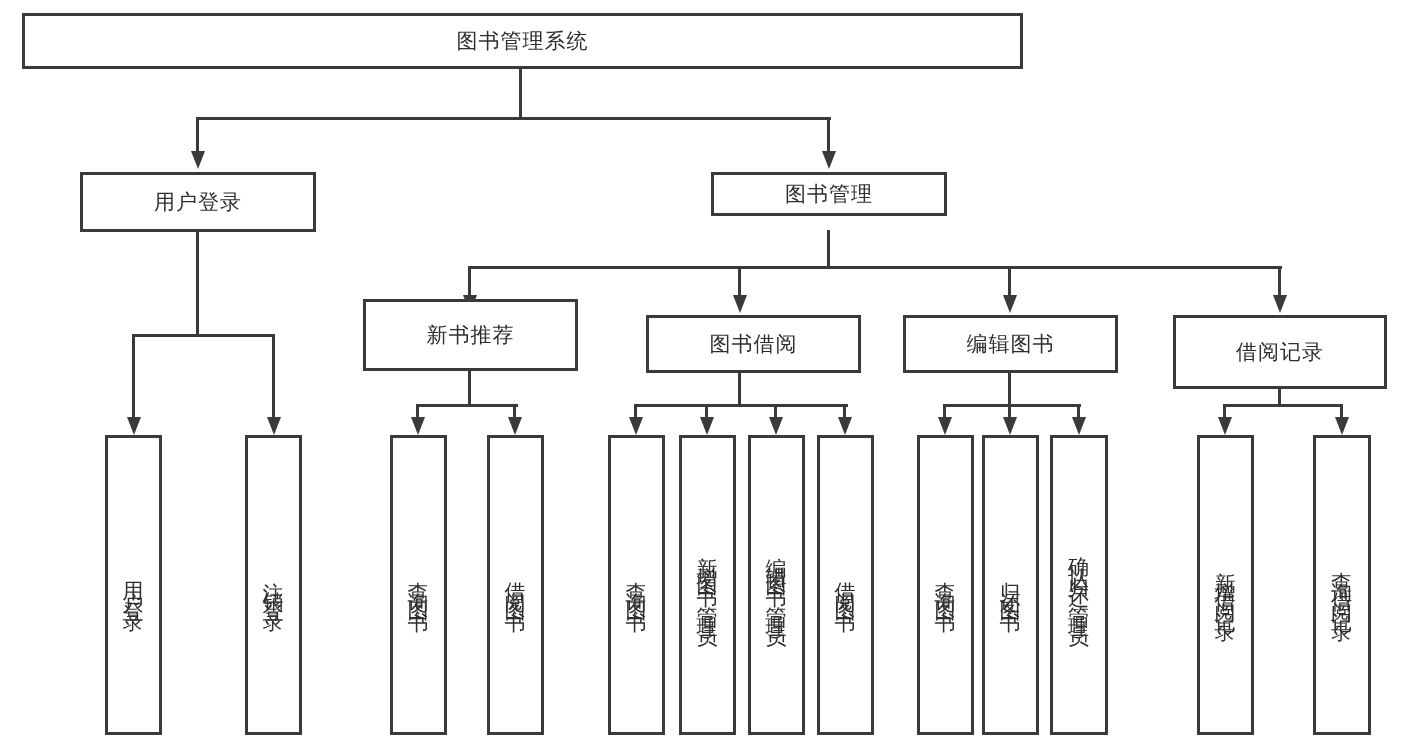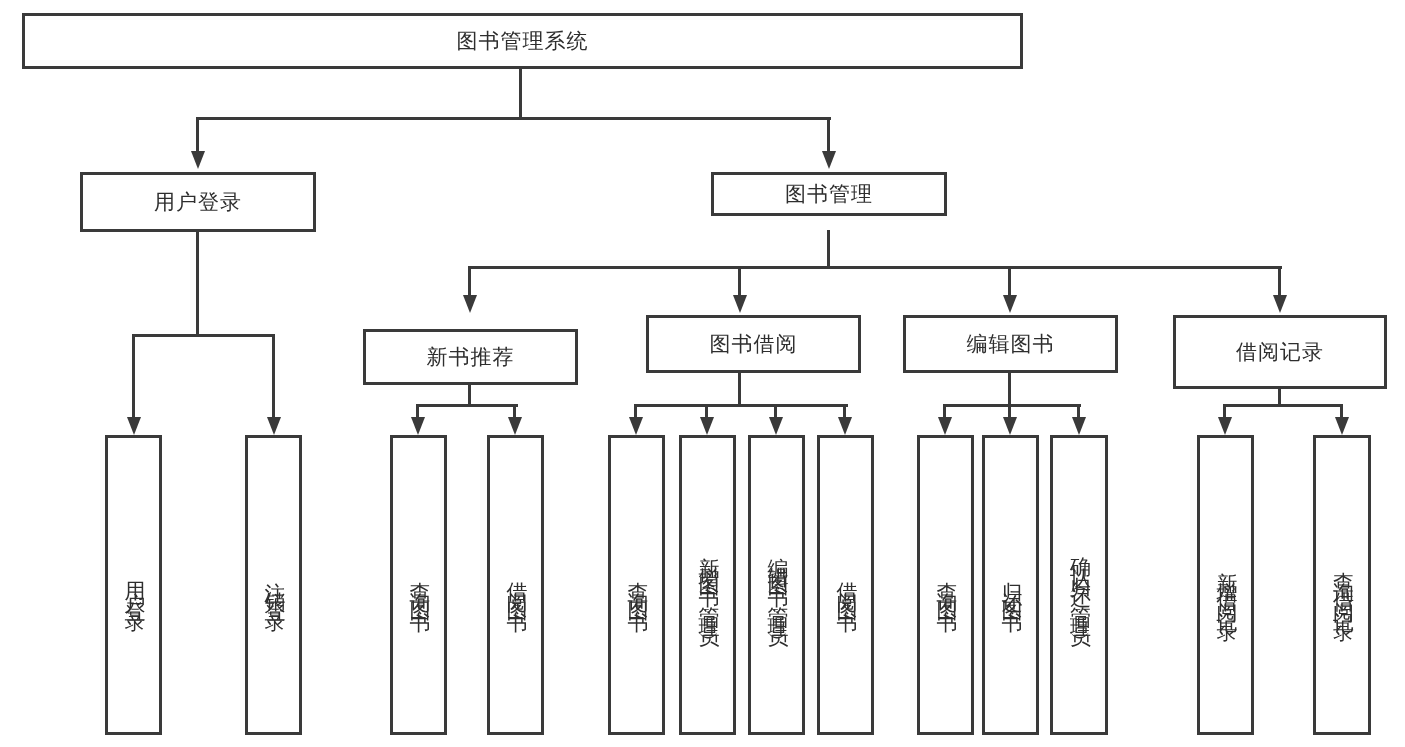--- a/index.html
+++ b/index.html
@@ -7,21 +7,21 @@
     --text:#2e2e2e;
     --watermark:#b5b5b5;
     --background:#ffffff;
   }
   html,body{margin:0;padding:0;background:#fff;}
   .stage{
     position:relative;
     width:1405px;height:747px;
     background:var(--background);
     overflow:hidden;
-    font-family:Liberation Mono, monospace;
+    font-family:Liberation Sans, sans-serif;
     color:var(--text);
   }
   .box{
     position:absolute;
     border:3px solid var(--line);
     background:#fff;
     display:flex;align-items:center;justify-content:center;
     font-size:21px;
     letter-spacing:1px;
     box-sizing:border-box;
@@ -94,21 +94,21 @@
   <div class="hline" style="left:468px;top:266px;width:814px"></div>
   <div class="vline" style="left:468px;top:266px;height:30px"></div>
   <div class="arrow" style="left:463px;top:295px"></div>
   <div class="vline" style="left:738px;top:266px;height:30px"></div>
   <div class="arrow" style="left:733px;top:295px"></div>
   <div class="vline" style="left:1008px;top:266px;height:30px"></div>
   <div class="arrow" style="left:1003px;top:295px"></div>
   <div class="vline" style="left:1278px;top:266px;height:30px"></div>
   <div class="arrow" style="left:1273px;top:295px"></div>
 
-  <div class="box" style="left:363px;top:329px;width:215px;height:56px">
+  <div class="box" style="left:363px;top:299px;width:215px;height:72px">
     <span>新书推荐</span>
   </div>
   <div class="box" style="left:646px;top:315px;width:215px;height:58px">
     <span>图书借阅</span>
   </div>
   <div class="box" style="left:903px;top:315px;width:215px;height:58px">
     <span>编辑图书</span>
   </div>
   <div class="box" style="left:1173px;top:315px;width:214px;height:74px">
     <span>借阅记录</span>

